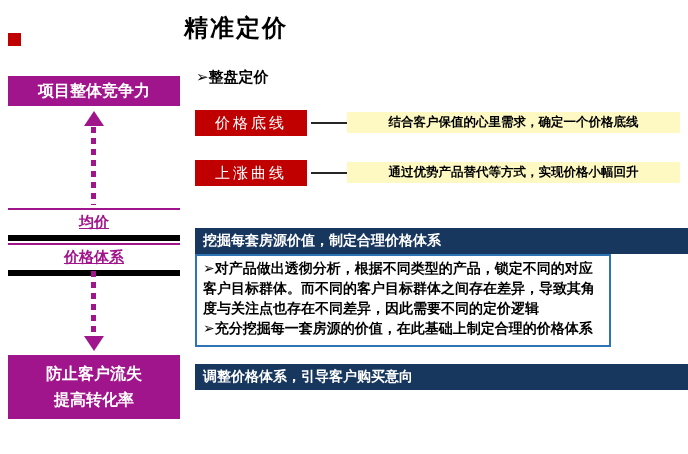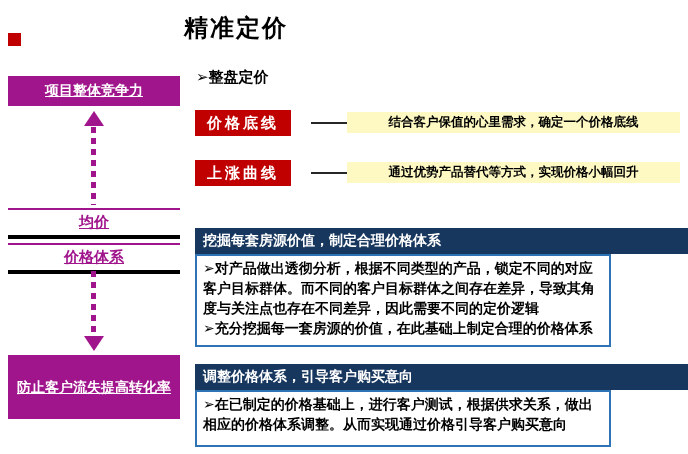--- a/index.html
+++ b/index.html
@@ -4,45 +4,45 @@
 <style>
   html,body{margin:0;padding:0;}
   body{width:688px;height:454px;background:#fff;font-family:"Liberation Sans","DejaVu Sans",sans-serif;}
   .stage{position:relative;width:688px;height:454px;background:#ffffff;overflow:hidden;}
   .abs{position:absolute;}
 
   .corner-square{left:8px;top:33px;width:13px;height:13px;background:#C00000;}
   .title{left:184px;top:12px;font-size:24px;font-weight:bold;color:#000;letter-spacing:2px;}
 
   
-  .mbox{background:#A0148C;color:#fff;font-weight:bold;font-size:14px;
-        display:flex;align-items:center;justify-content:center;text-align:center;text-decoration:underline;}
+  .mbox{background:#A0148C;color:#fff;font-weight:bold;font-size:16px;
+        display:flex;align-items:center;justify-content:center;text-align:center;}
   .top-box{left:8px;top:76px;width:172px;height:30px;}
-  .bottom-box{left:8px;top:355px;width:172px;height:64px;line-height:1.6;}
+  .bottom-box{left:8px;top:355px;width:172px;height:64px;flex-direction:column;line-height:1.6;}
   .line-box{left:8px;width:172px;height:25px;background:#fff;
-        border-top:2px solid #A0148C;border-bottom:4px solid #000000;
+        border-top:2px solid #A0148C;border-bottom:6px solid #000000;
         color:#A0148C;font-weight:bold;font-size:15px;
         display:flex;align-items:center;justify-content:center;}
   .line-box span{text-decoration:underline;}
   .line-box-1{top:208px;}
   .line-box-2{top:243px;align-items:center;}
   .dash-line{width:5px;left:91px;background-image:repeating-linear-gradient(to bottom,#A0148C 0 6px,transparent 6px 11px);}
   .dash-up-line{top:127px;height:78px;}
   .dash-down-line{top:271px;height:65px;}
   .tri{width:0;height:0;left:84px;}
   .tri-up{top:111px;border-left:10px solid transparent;border-right:10px solid transparent;border-bottom:15px solid #A0148C;}
   .tri-down{top:336px;border-left:10px solid transparent;border-right:10px solid transparent;border-top:15px solid #A0148C;}
 
   
   .section-heading{font-size:15px;font-weight:bold;color:#000;}
   .h1{left:196px;top:68px;}
   .h2{left:192px;top:203px;}
 
-  .red-box{left:195px;width:96px;height:26px;background:#C00000;color:#fff;
-        font-weight:bold;font-size:15px;letter-spacing:3px;
+  .red-box{left:195px;width:112px;height:26px;background:#C00000;color:#fff;
+        font-weight:normal;font-size:15px;letter-spacing:3px;
         display:flex;align-items:center;justify-content:center;}
   .red-1{top:110px;}
   .red-2{top:160px;}
   .connector{left:311px;width:36px;height:2px;background:#262626;}
   .conn-1{top:122px;}
   .conn-2{top:172px;}
   .gray-box{left:347px;width:333px;height:21px;background:#fef9c3;color:#000;
         font-weight:bold;font-size:12.5px;
         display:flex;align-items:center;justify-content:center;white-space:nowrap;}
   .gray-1{top:112px;}
@@ -97,17 +97,14 @@
   <div class="abs gray-box gray-2">通过优势产品替代等方式，实现价格小幅回升</div>
 
 
   <div class="abs blk-header blk-h1">挖掘每套房源价值，制定合理价格体系</div>
   <div class="abs blk-body blk-b1">
     <p>➢对产品做出透彻分析，根据不同类型的产品，锁定不同的对应客户目标群体。而不同的客户目标群体之间存在差异，导致其角度与关注点也存在不同差异，因此需要不同的定价逻辑</p>
     <p>➢充分挖掘每一套房源的价值，在此基础上制定合理的价格体系</p>
   </div>
 
   <div class="abs blk-header blk-h2">调整价格体系，引导客户购买意向</div>
-  <div class="abs blk-body blk-b2">
-    <p>➢在已制定的价格基础上，进行客户测试，根据供求关系，做出相应的价格体系调整。从而实现通过价格引导客户购买意向</p>
-  </div>
 
 </div>
 
 </body></html>

